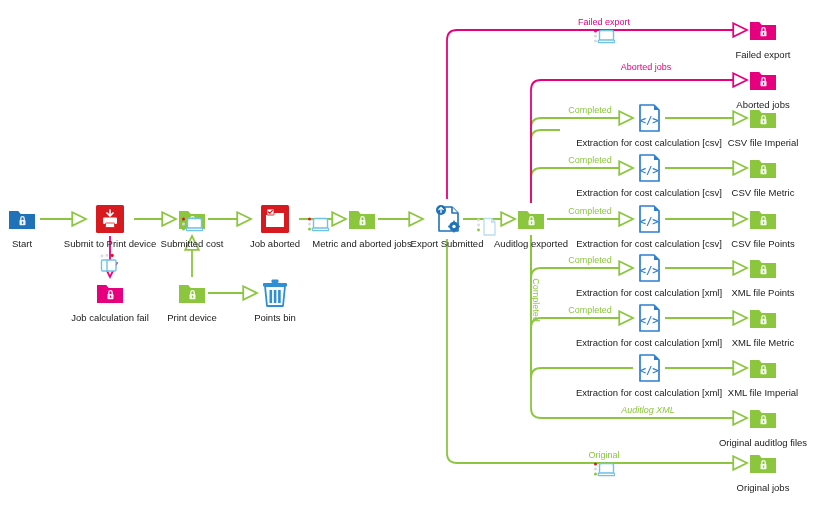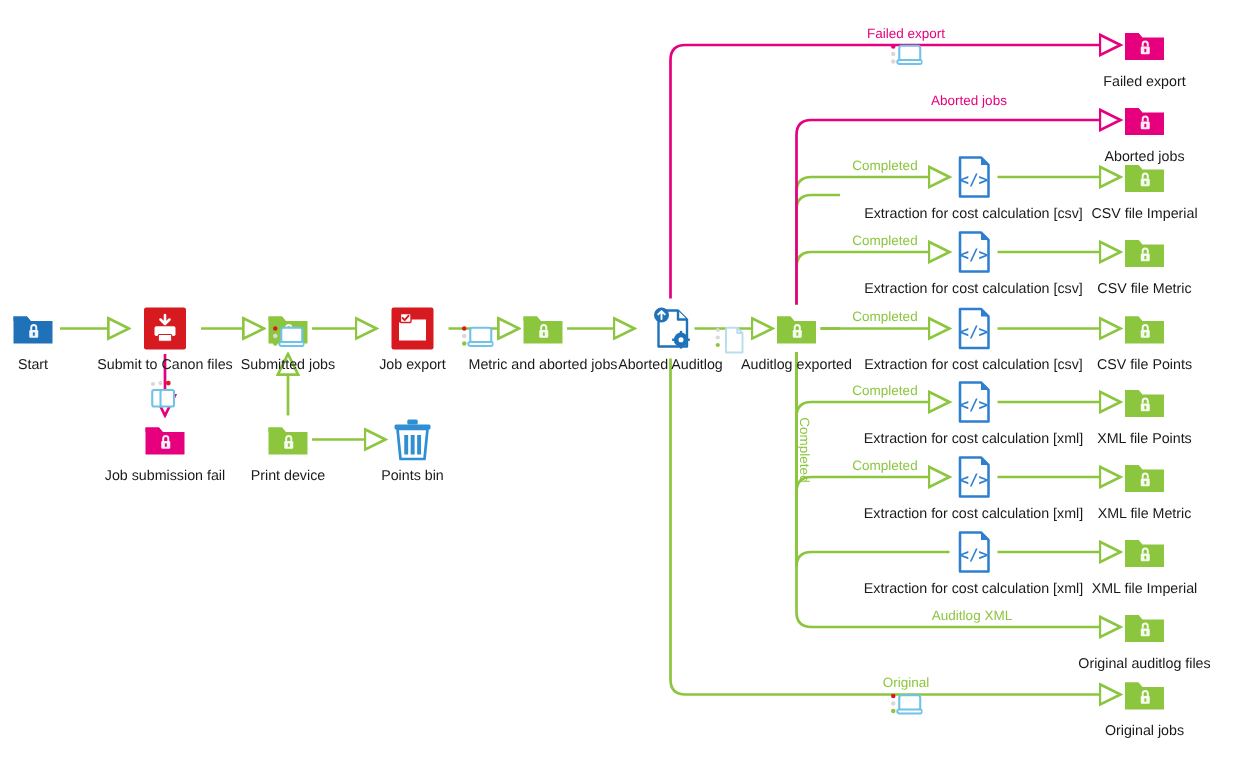--- a/index.html
+++ b/index.html
@@ -156,40 +156,40 @@
         <div class="caption">Start</div>
       </div>
       <div class="node" style="left: 110px; top: 219px;">
         <div class="glyph"><svg width="32" height="32" viewBox="0 0 32 32">
             <rect x="2" y="2" width="28" height="28" rx="1.5" fill="#D71920"></rect>
             <path d="M16,7 L16,12 M13,10 L16,13 L19,10" stroke="#ffffff" stroke-width="1.7" fill="none" stroke-linecap="round" stroke-linejoin="round"></path>
             <rect x="9" y="14.5" width="14" height="6.5" rx="1.2" fill="#ffffff"></rect>
             <rect x="11.5" y="20" width="9" height="4.5" rx="0.7" fill="#ffffff"></rect>
             <rect x="11.5" y="20" width="9" height="4.5" rx="0.7" fill="none" stroke="#D71920" stroke-width="0.8"></rect>
           </svg></div>
-        <div class="caption">Submit to Canon files</div>
+        <div class="caption">Submit to Print device</div>
       </div>
       <div class="node" style="left: 192px; top: 219px;">
         <div class="glyph"><svg width="32" height="32" viewBox="0 0 32 32">
             <path d="M3,8 L12,8 L14.5,11 L29,11 L29,26 L3,26 Z" fill="#8CC63F"></path>
             <path d="M3,8 L12,8 L14.5,11 L3,11 Z" fill="#8CC63F"></path>
             <rect x="13.5" y="17" width="6" height="5.2" rx="0.8" fill="#ffffff" opacity="0.92"></rect>
             <path d="M14.8,17 L14.8,15.4 A1.7,1.7 0 0 1 18.2,15.4 L18.2,17" fill="none" stroke="#ffffff" stroke-width="1.3" opacity="0.92"></path>
             <rect x="15.9" y="18.6" width="1.3" height="2.2" fill="#8CC63F"></rect>
           </svg></div>
-        <div class="caption">Submitted jobs</div>
+        <div class="caption">Submitted cost</div>
       </div>
       <div class="node" style="left: 275px; top: 219px;">
         <div class="glyph"><svg width="32" height="32" viewBox="0 0 32 32">
             <rect x="2" y="2" width="28" height="28" rx="1.5" fill="#D71920"></rect>
             <path d="M7,12 L7,24 L25,24 L25,10 L15,10 L13,12 Z" fill="#ffffff"></path>
             <rect x="8" y="6" width="7" height="6" rx="0.6" fill="#ffffff" stroke="#D71920" stroke-width="0.9"></rect>
             <path d="M9.4,9 L10.8,10.4 L13.4,7.4" stroke="#D71920" stroke-width="1.2" fill="none" stroke-linecap="round" stroke-linejoin="round"></path>
           </svg></div>
-        <div class="caption">Job export</div>
+        <div class="caption">Job aborted</div>
       </div>
       <div class="node" style="left: 362px; top: 219px;">
         <div class="glyph"><svg width="32" height="32" viewBox="0 0 32 32">
             <path d="M3,8 L12,8 L14.5,11 L29,11 L29,26 L3,26 Z" fill="#8CC63F"></path>
             <path d="M3,8 L12,8 L14.5,11 L3,11 Z" fill="#8CC63F"></path>
             <rect x="13.5" y="17" width="6" height="5.2" rx="0.8" fill="#ffffff" opacity="0.92"></rect>
             <path d="M14.8,17 L14.8,15.4 A1.7,1.7 0 0 1 18.2,15.4 L18.2,17" fill="none" stroke="#ffffff" stroke-width="1.3" opacity="0.92"></path>
             <rect x="15.9" y="18.6" width="1.3" height="2.2" fill="#8CC63F"></rect>
           </svg></div>
         <div class="caption">Metric and aborted jobs</div>
@@ -202,41 +202,41 @@
             <path d="M10,9.6 L10,4.6 M7.8,6.6 L10,4.4 L12.2,6.6" stroke="#ffffff" stroke-width="1.3" fill="none" stroke-linecap="round" stroke-linejoin="round"></path>
             <circle cx="23" cy="23.5" r="4.8" fill="#1F72B8"></circle>
             <circle cx="23" cy="23.5" r="1.7" fill="#ffffff"></circle>
             <g fill="#1F72B8">
               <rect x="22.2" y="17.6" width="1.6" height="2.4"></rect>
               <rect x="22.2" y="27" width="1.6" height="2.4"></rect>
               <rect x="17.1" y="22.7" width="2.4" height="1.6"></rect>
               <rect x="26.5" y="22.7" width="2.4" height="1.6"></rect>
             </g>
           </svg></div>
-        <div class="caption">Aborted Auditlog</div>
+        <div class="caption">Export Submitted</div>
       </div>
       <div class="node" style="left: 531px; top: 219px;">
         <div class="glyph"><svg width="32" height="32" viewBox="0 0 32 32">
             <path d="M3,8 L12,8 L14.5,11 L29,11 L29,26 L3,26 Z" fill="#8CC63F"></path>
             <path d="M3,8 L12,8 L14.5,11 L3,11 Z" fill="#8CC63F"></path>
             <rect x="13.5" y="17" width="6" height="5.2" rx="0.8" fill="#ffffff" opacity="0.92"></rect>
             <path d="M14.8,17 L14.8,15.4 A1.7,1.7 0 0 1 18.2,15.4 L18.2,17" fill="none" stroke="#ffffff" stroke-width="1.3" opacity="0.92"></path>
             <rect x="15.9" y="18.6" width="1.3" height="2.2" fill="#8CC63F"></rect>
           </svg></div>
         <div class="caption">Auditlog exported</div>
       </div>
       <div class="node" style="left: 110px; top: 293px;">
         <div class="glyph"><svg width="32" height="32" viewBox="0 0 32 32">
             <path d="M3,8 L12,8 L14.5,11 L29,11 L29,26 L3,26 Z" fill="#E6007E"></path>
             <path d="M3,8 L12,8 L14.5,11 L3,11 Z" fill="#E6007E"></path>
             <rect x="13.5" y="17" width="6" height="5.2" rx="0.8" fill="#ffffff" opacity="0.92"></rect>
             <path d="M14.8,17 L14.8,15.4 A1.7,1.7 0 0 1 18.2,15.4 L18.2,17" fill="none" stroke="#ffffff" stroke-width="1.3" opacity="0.92"></path>
             <rect x="15.9" y="18.6" width="1.3" height="2.2" fill="#E6007E"></rect>
           </svg></div>
-        <div class="caption">Job submission fail</div>
+        <div class="caption">Job calculation fail</div>
       </div>
       <div class="node" style="left: 192px; top: 293px;">
         <div class="glyph"><svg width="32" height="32" viewBox="0 0 32 32">
             <path d="M3,8 L12,8 L14.5,11 L29,11 L29,26 L3,26 Z" fill="#8CC63F"></path>
             <path d="M3,8 L12,8 L14.5,11 L3,11 Z" fill="#8CC63F"></path>
             <rect x="13.5" y="17" width="6" height="5.2" rx="0.8" fill="#ffffff" opacity="0.92"></rect>
             <path d="M14.8,17 L14.8,15.4 A1.7,1.7 0 0 1 18.2,15.4 L18.2,17" fill="none" stroke="#ffffff" stroke-width="1.3" opacity="0.92"></path>
             <rect x="15.9" y="18.6" width="1.3" height="2.2" fill="#8CC63F"></rect>
           </svg></div>
         <div class="caption">Print device</div>
@@ -405,21 +405,21 @@
     </div>
   <div id="label-layer">
       <div class="edge-label pink" style="left: 604px; top: 22px;">Failed export</div>
       <div class="edge-label pink" style="left: 646px; top: 67px;">Aborted jobs</div>
       <div class="edge-label" style="left: 590px; top: 110px;">Completed</div>
       <div class="edge-label" style="left: 590px; top: 160px;">Completed</div>
       <div class="edge-label" style="left: 590px; top: 211px;">Completed</div>
       <div class="edge-label" style="left: 590px; top: 260px;">Completed</div>
       <div class="edge-label" style="left: 590px; top: 310px;">Completed</div>
       <div class="edge-label vert" style="left: 536px; top: 300px;">Completed</div>
-      <div class="edge-label" style="left: 648px; top: 410px;">Auditlog XML</div>
+      <div class="edge-label" style="left: 648px; top: 410px; font-style: italic;">Auditlog XML</div>
       <div class="edge-label" style="left: 604px; top: 455px;">Original</div>
     </div>
   <div id="mini-layer">
       <div class="mini" style="left: 192px; top: 226px;">
         <svg width="22" height="20" viewBox="0 0 22 20">
           <circle cx="2.5" cy="3" r="1.5" fill="#D71920"></circle>
           <circle cx="2.5" cy="8" r="1.5" fill="#d9d9d9"></circle>
           <circle cx="2.5" cy="13" r="1.5" fill="#8CC63F"></circle>
           <rect x="6.5" y="2.5" width="14" height="10" rx="1.6" fill="#ffffff" stroke="#6FC3E8" stroke-width="1.4"></rect>
           <rect x="5.2" y="12" width="16.5" height="2.6" rx="1.2" fill="#ffffff" stroke="#6FC3E8" stroke-width="1.3"></rect>

